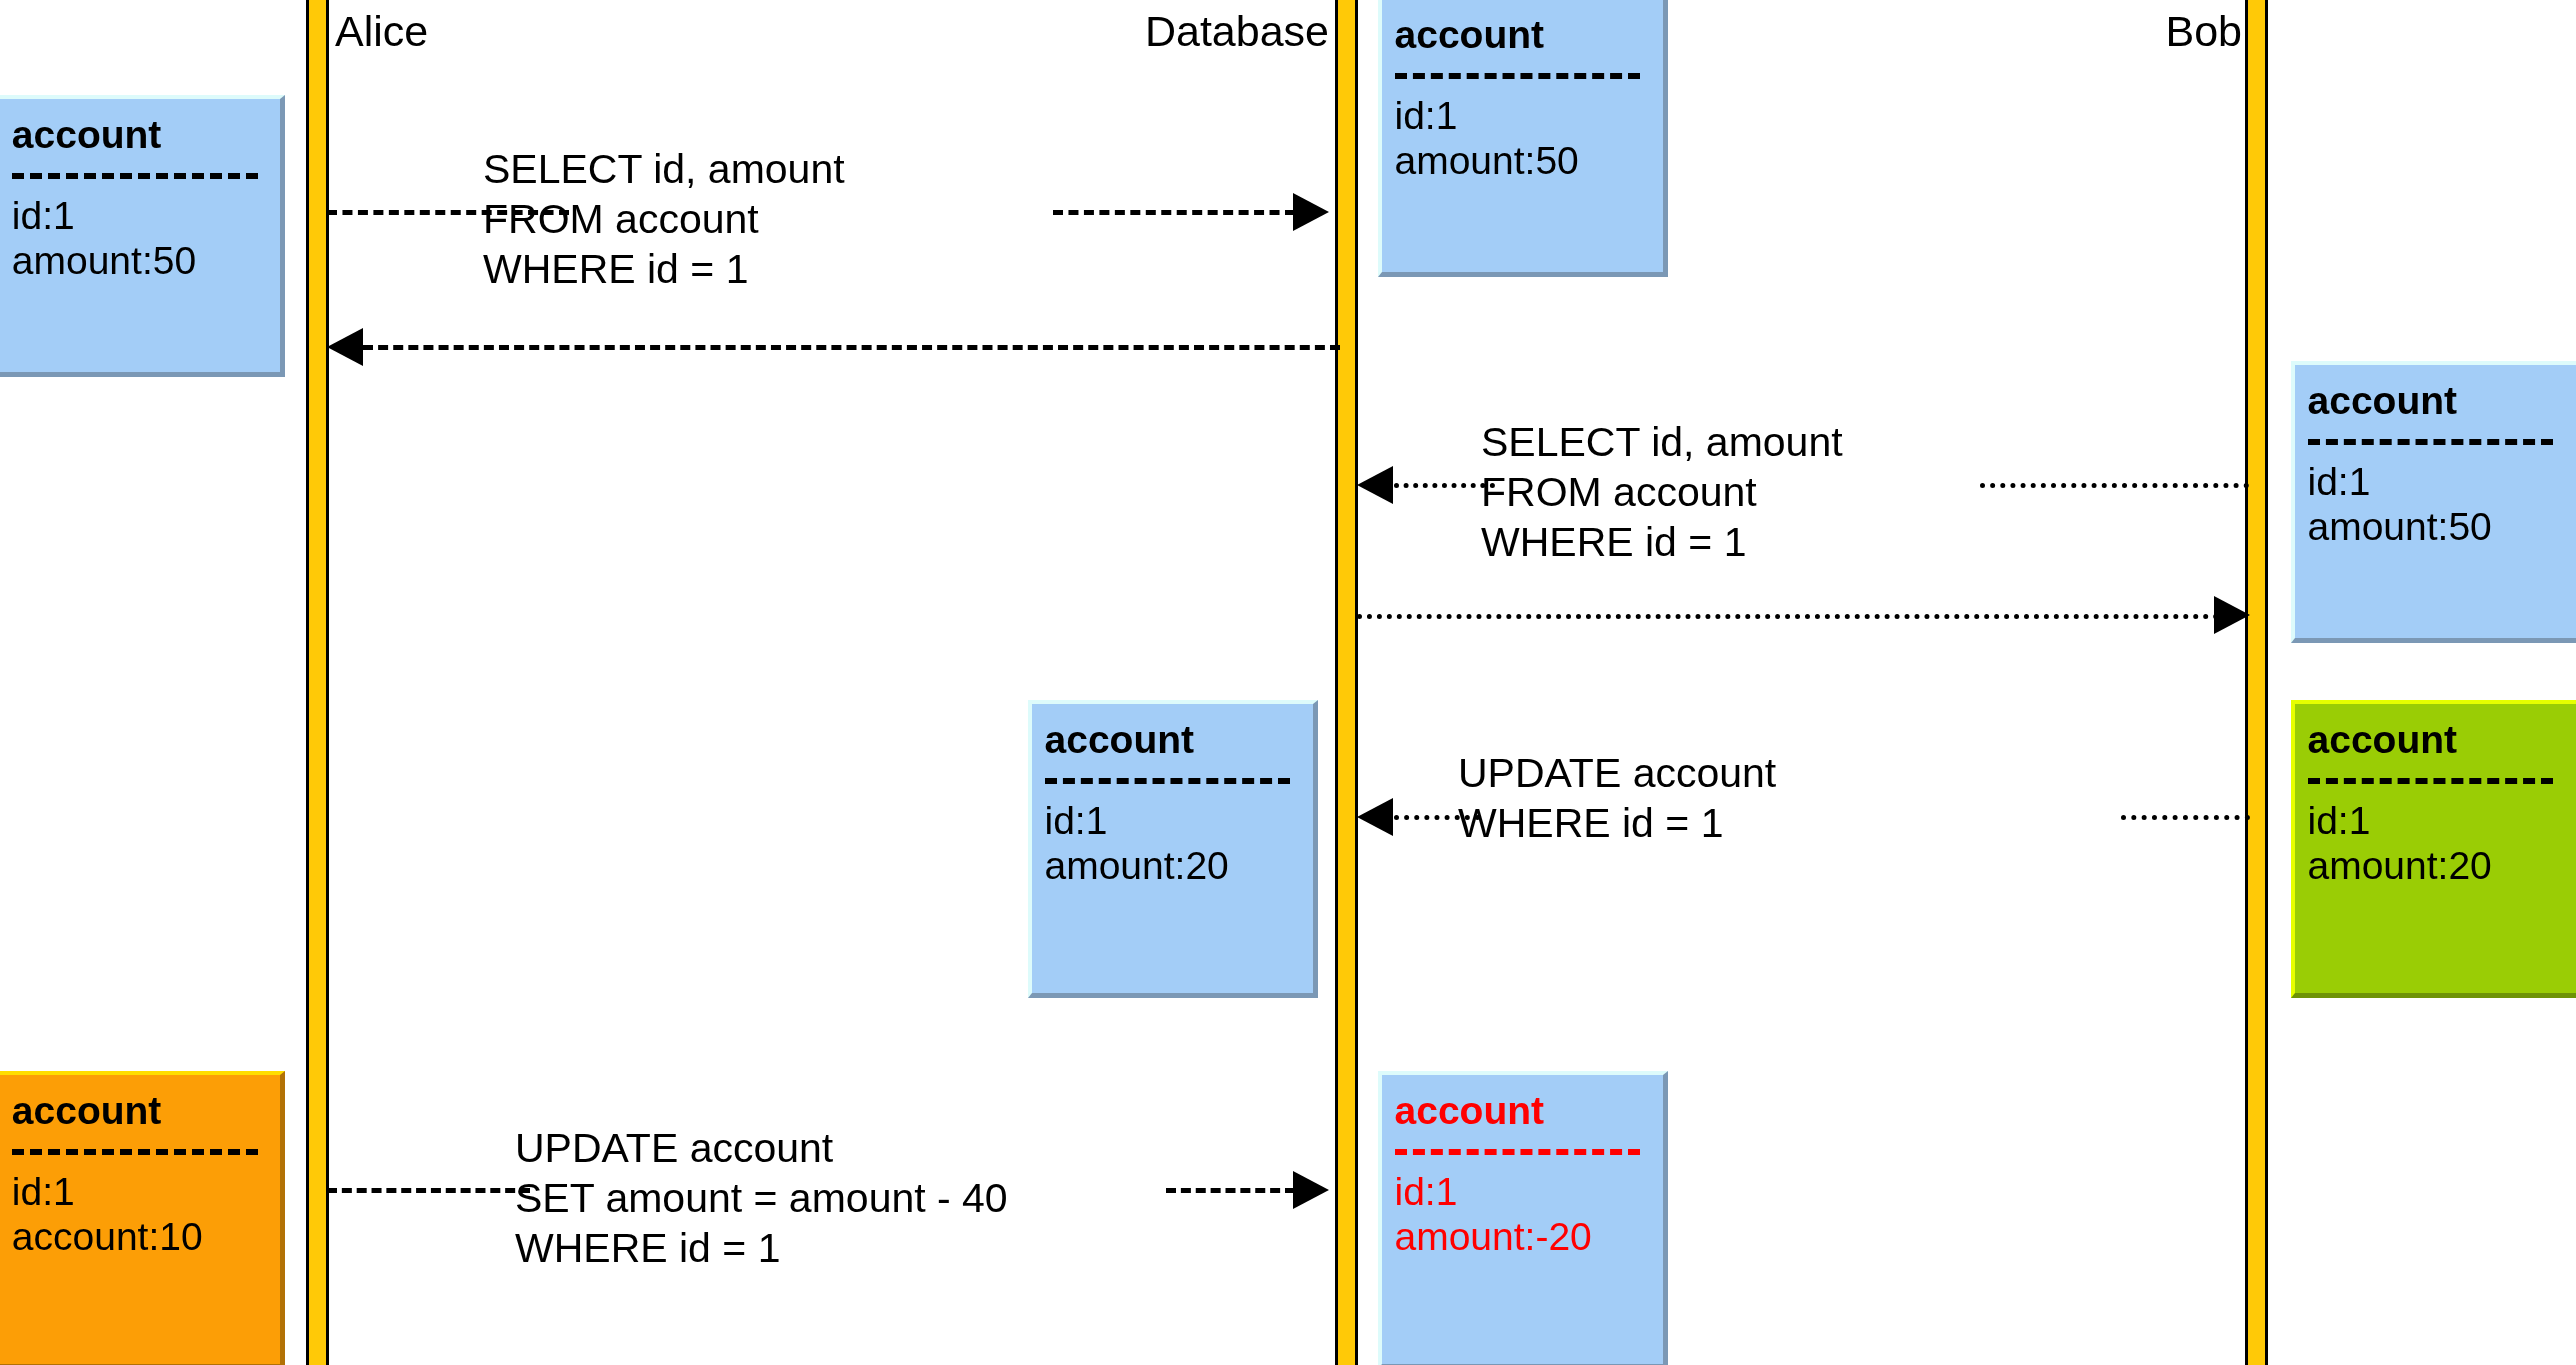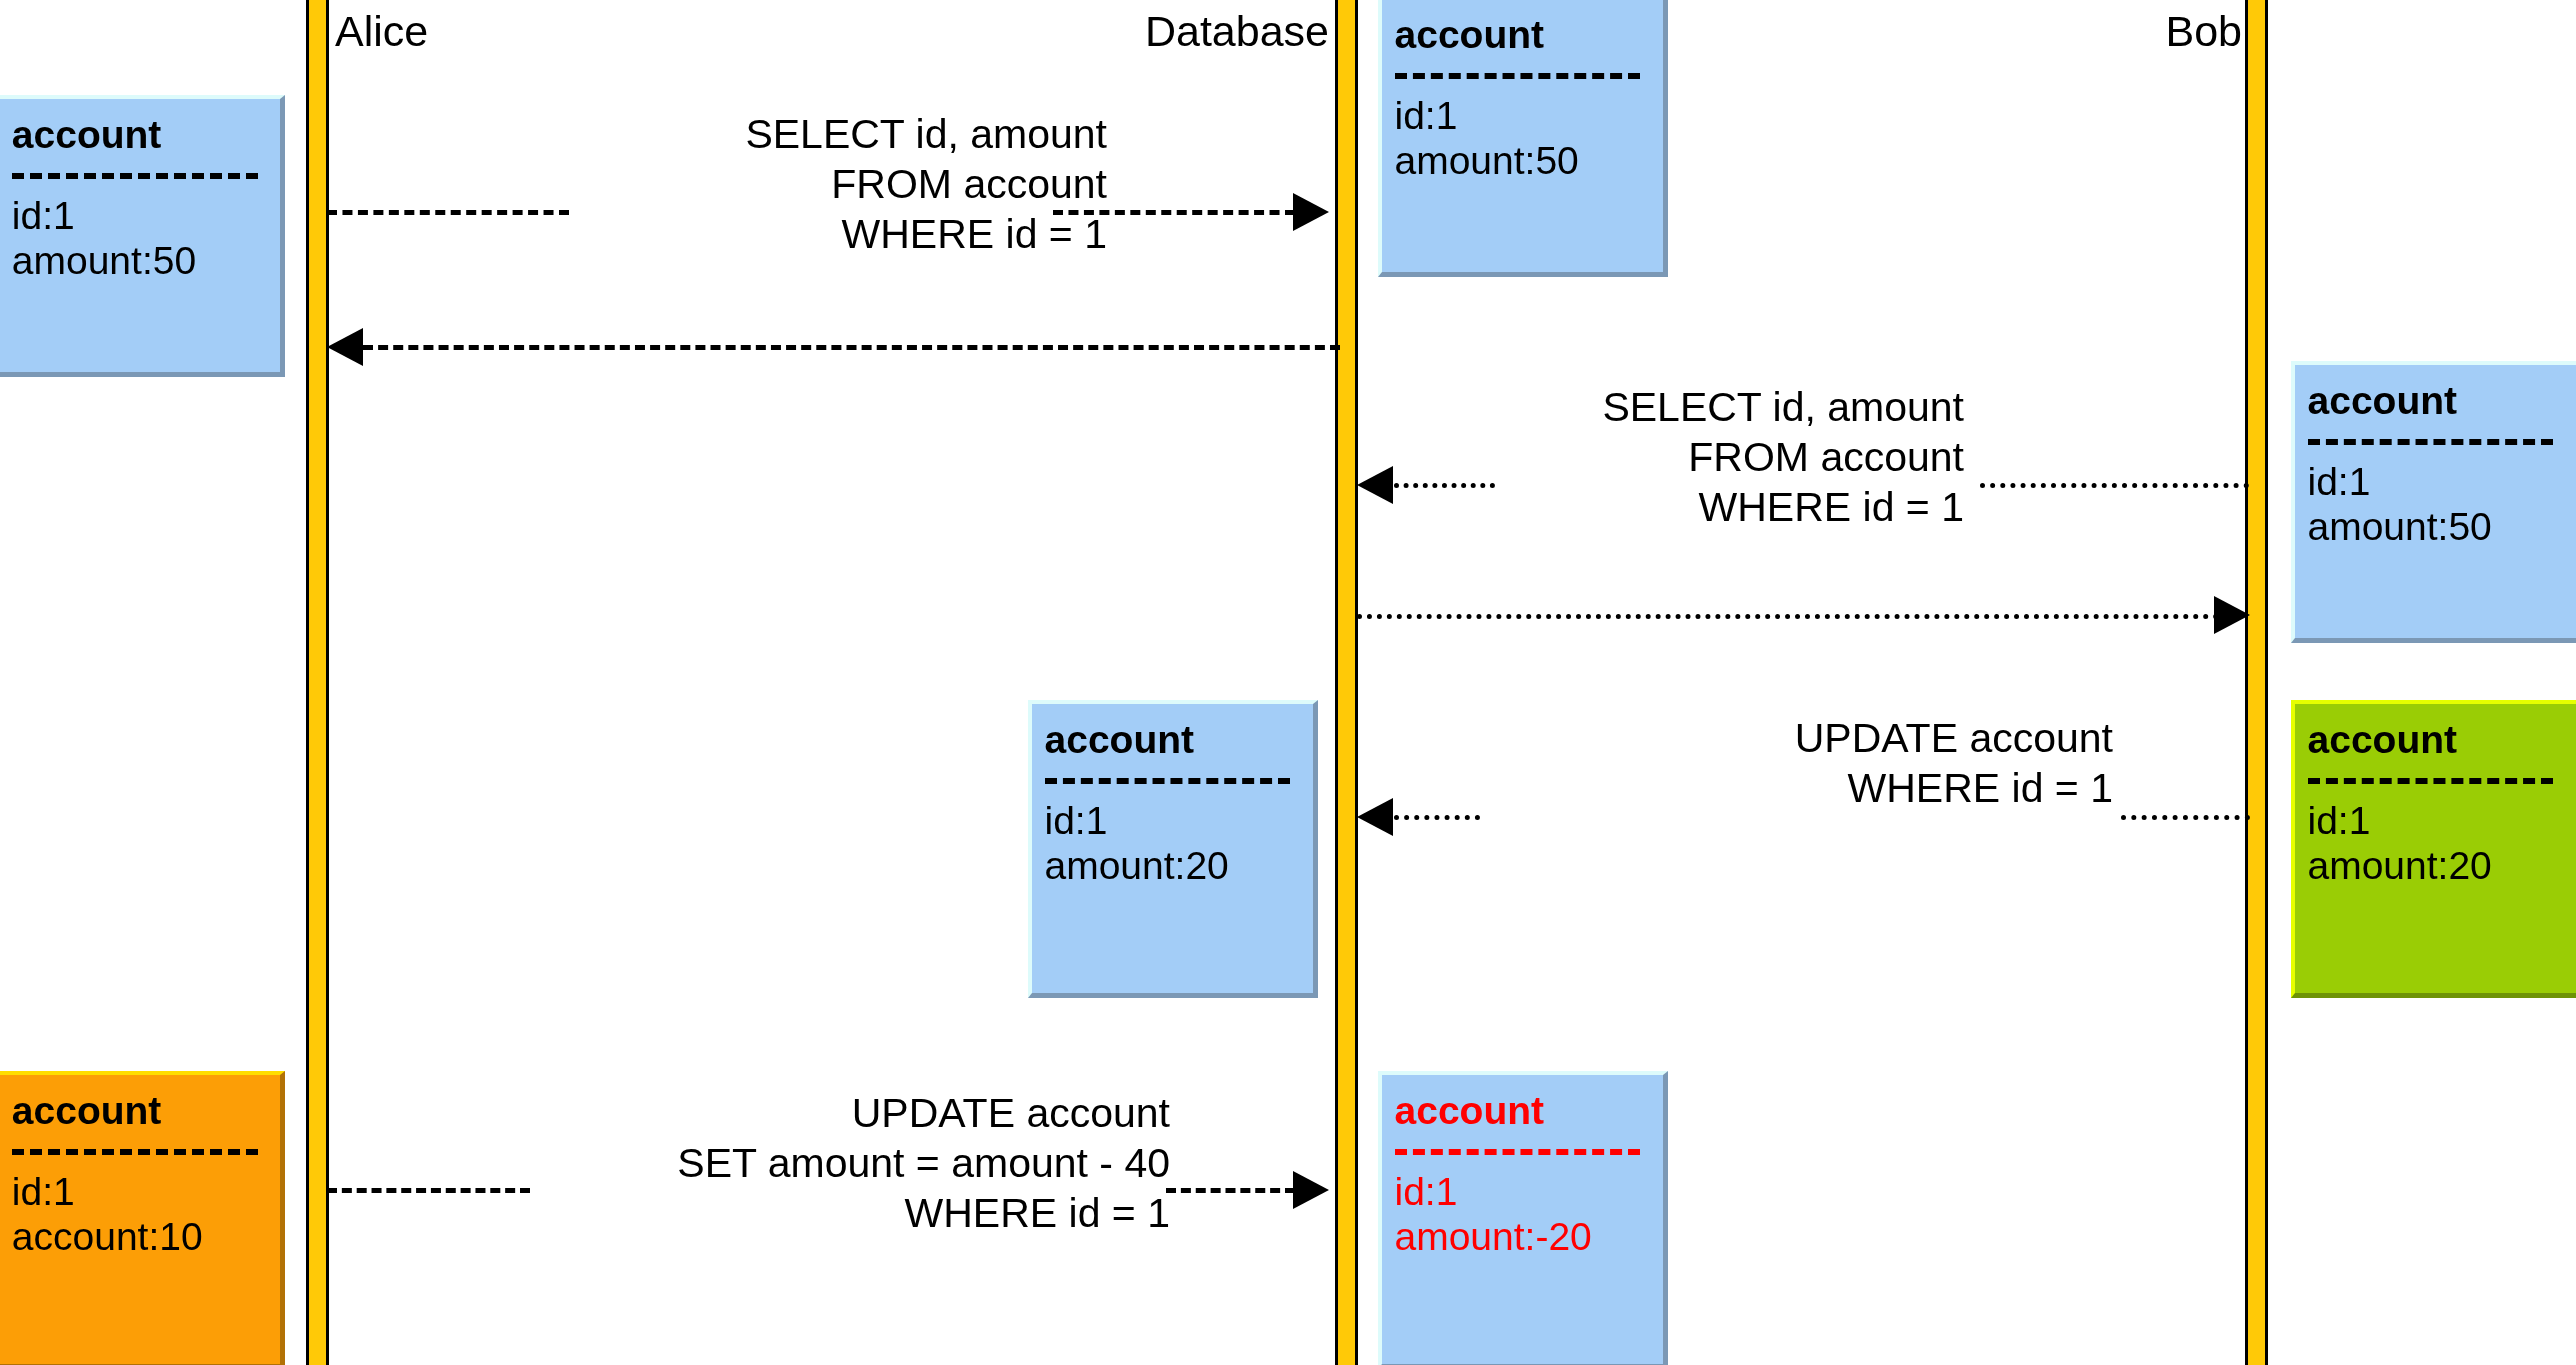--- a/index.html
+++ b/index.html
@@ -120,22 +120,23 @@
     border-top: 19.5px solid transparent;
     border-bottom: 19.5px solid transparent;
     border-right: 36px solid #000000;
   }
 
   .msg-text {
     position: absolute;
     font-size: 41px;
     line-height: 50px;
     color: #000000;
-    text-align: right;
+    text-align: left;
     white-space: nowrap;
+    margin-top: 35px;
   }
   .msg-text span { display: block; }
 </style>
 </head>
 <body>
 
 <div id="canvas">
 
   <div class="lifeline" style="left:306px;"></div>
   <div class="lifeline" style="left:1335px;"></div>

